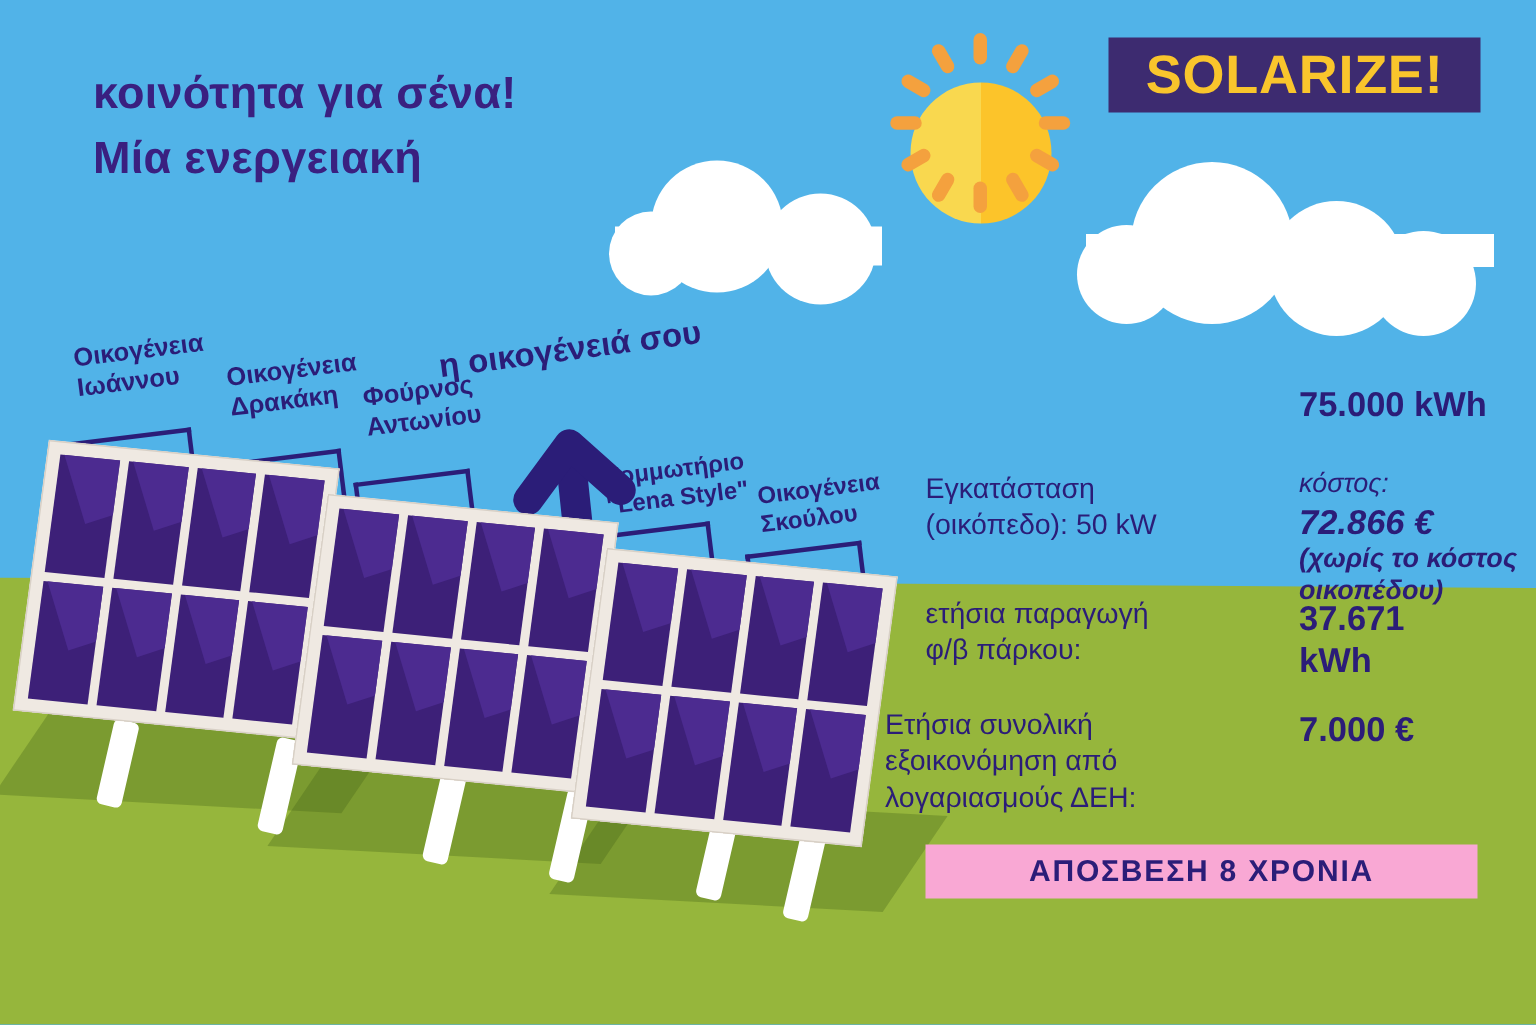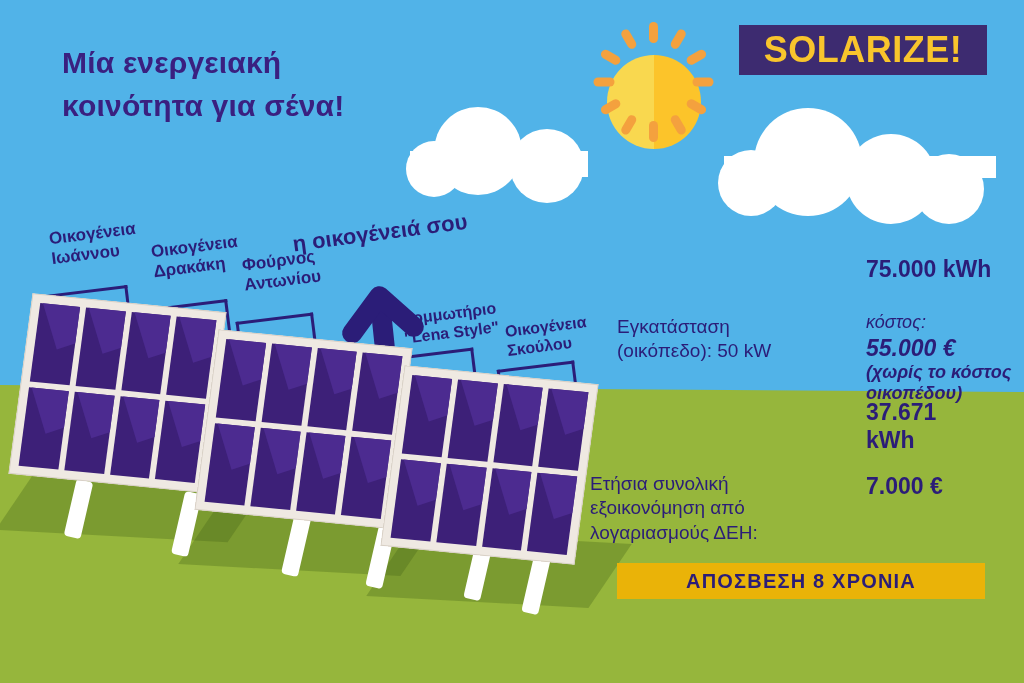--- a/index.html
+++ b/index.html
@@ -62,21 +62,21 @@
   .shadow{position:absolute;background:rgba(70,100,25,.33);}
 
   
   .stat{position:absolute;color:#2b1d78;}
   .stat .lbl{font-size:19px;line-height:1.28;white-space:pre-line;}
   .stat .val{font-size:23px;font-weight:700;line-height:1.22;white-space:pre-line;}
   .stat .sub{font-size:18px;line-height:1.25;white-space:pre-line;}
   .stat .subsmall{font-size:18px;font-weight:700;line-height:1.2;white-space:pre-line;}
 
   .callout{position:absolute;left:617px;top:563px;width:368px;height:36px;
-     background:#eab308;display:flex;align-items:center;justify-content:center;}
+     background:#f9a8d4;display:flex;align-items:center;justify-content:center;}
   .callout span{color:#2b1d78;font-weight:700;font-size:20px;letter-spacing:1.2px;}
 </style>
 </head>
 <body>
 
 <div id="stage">
 
   <div class="sky"></div>
   <div class="ground"></div>
 
@@ -105,22 +105,22 @@
     <div class="ray" style="transform:rotate(150deg);"></div>
     <div class="ray" style="transform:rotate(180deg);"></div>
     <div class="ray" style="transform:rotate(210deg);"></div>
     <div class="ray" style="transform:rotate(240deg);"></div>
     <div class="ray" style="transform:rotate(270deg);"></div>
     <div class="ray" style="transform:rotate(300deg);"></div>
     <div class="ray" style="transform:rotate(330deg);"></div>
   </div>
 
   <div class="headline">
+    <div>κοινότητα για σένα!</div>
     <div>Μία ενεργειακή</div>
-    <div>κοινότητα για σένα!</div>
   </div>
 
   <div class="badge">
     <span>SOLARIZE!</span>
   </div>
 
   <div class="flabel" style="left:50px;top:224px;transform:rotate(-7deg);">Οικογένεια
 Ιωάννου</div>
   <div class="bracket" style="left:44px;top:290px;width:80px;height:38px;transform:rotate(-7deg);"></div>
 
@@ -207,25 +207,29 @@
   <div class="stat" style="left:866px;top:255px;">
     <div class="val">75.000 kWh</div>
   </div>
 
   <div class="stat" style="left:617px;top:315px;">
     <div class="lbl">Εγκατάσταση
 (οικόπεδο): 50 kW</div>
   </div>
   <div class="stat" style="left:866px;top:311px;font-style:italic;">
     <div class="sub">κόστος:</div>
-    <div class="val">55.000 €</div>
+    <div class="val">72.866 €</div>
     <div class="subsmall">(χωρίς το κόστος
 οικοπέδου)</div>
   </div>
 
+  <div class="stat" style="left:617px;top:398px;">
+    <div class="lbl">ετήσια παραγωγή
+φ/β πάρκου:</div>
+  </div>
   <div class="stat" style="left:866px;top:398px;">
     <div class="val">37.671
 kWh</div>
   </div>
 
   <div class="stat" style="left:590px;top:472px;">
     <div class="lbl">Ετήσια συνολική
 εξοικονόμηση από
 λογαριασμούς ΔΕΗ:</div>
   </div>

